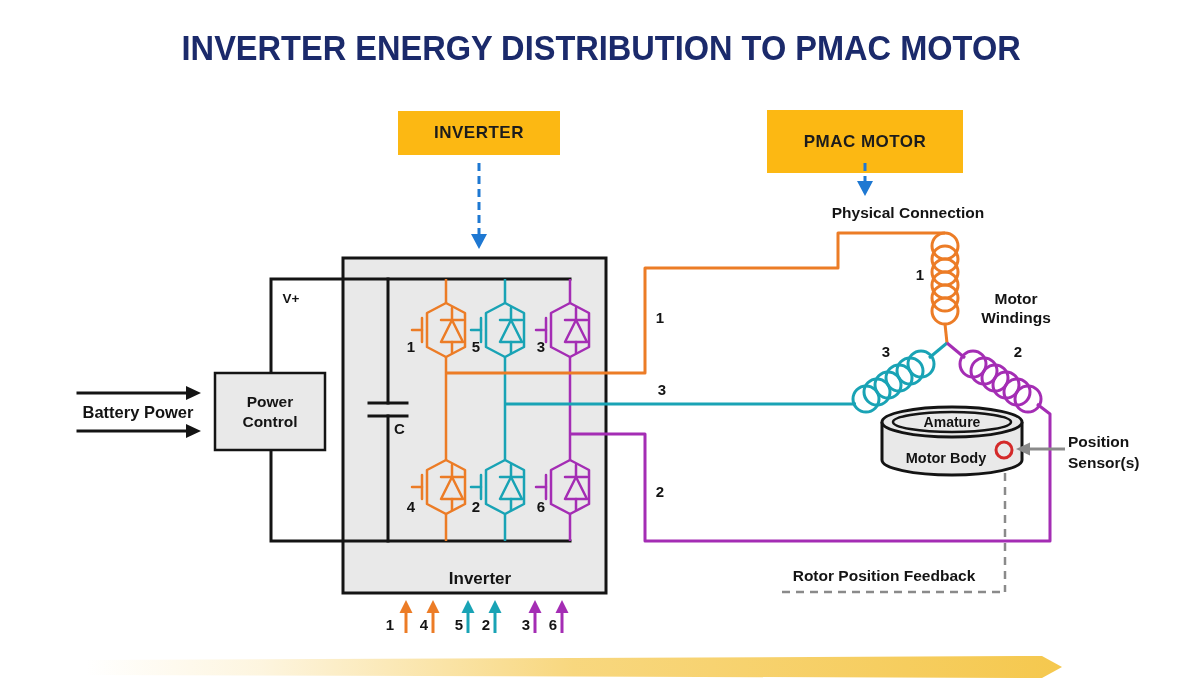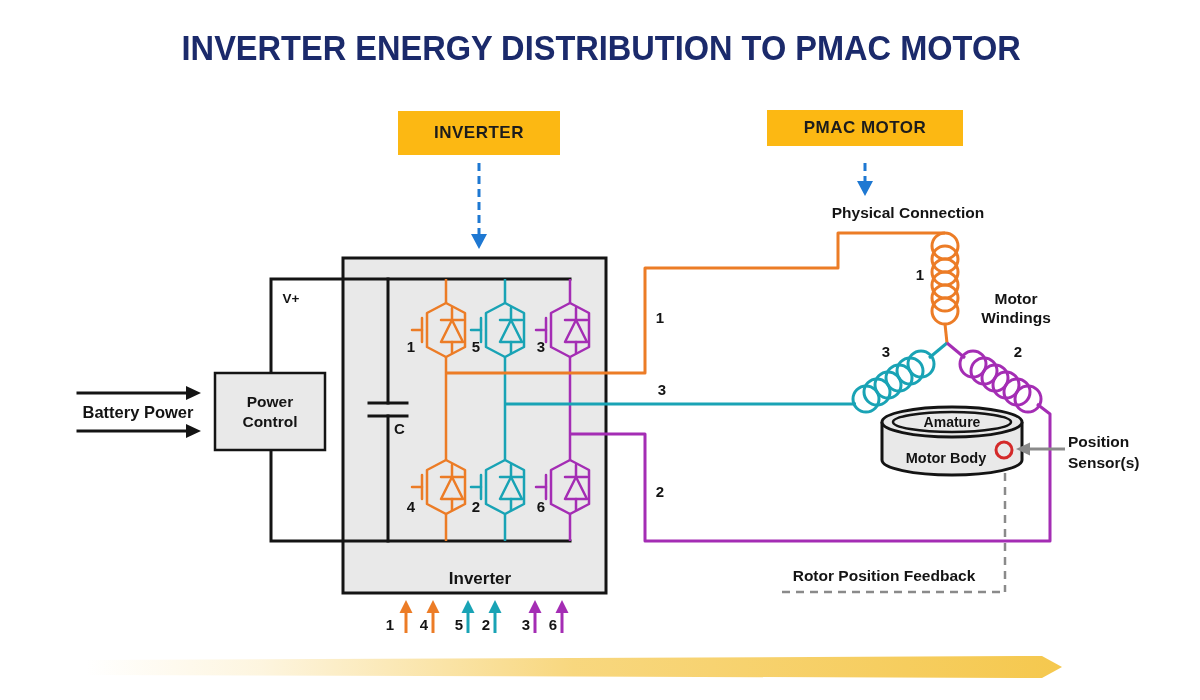--- a/index.html
+++ b/index.html
@@ -4,21 +4,21 @@
 <style>
   html,body{margin:0;padding:0;background:#fff;}
   .stage{position:relative;width:1200px;height:700px;background:#ffffff;overflow:hidden;
          font-family:"Liberation Sans",sans-serif;}
   .title-wrap{position:absolute;top:28px;left:1px;width:1200px;text-align:center;}
   .title{display:inline-block;font-size:35px;font-weight:bold;color:#1B2A6B;
          letter-spacing:0px;transform:scaleX(0.93);transform-origin:center;white-space:nowrap;}
   .chip{position:absolute;background:#FCB813;color:#1c1c1c;font-weight:bold;font-size:17px;
         display:flex;align-items:center;justify-content:center;letter-spacing:.5px;}
   .chip.inverter{left:398px;top:111px;width:162px;height:44px;}
-  .chip.pmac{left:767px;top:110px;width:196px;height:36px;}
+  .chip.pmac{left:767px;top:110px;width:196px;height:63px;}
   svg{position:absolute;left:0;top:0;}
   text{font-family:"Liberation Sans",sans-serif;font-weight:bold;fill:#141414;}
 </style>
 </head>
 <body>
 
 <div class="stage">
 
   <div class="title-wrap">
     <span class="title">INVERTER ENERGY DISTRIBUTION TO PMAC MOTOR</span>

